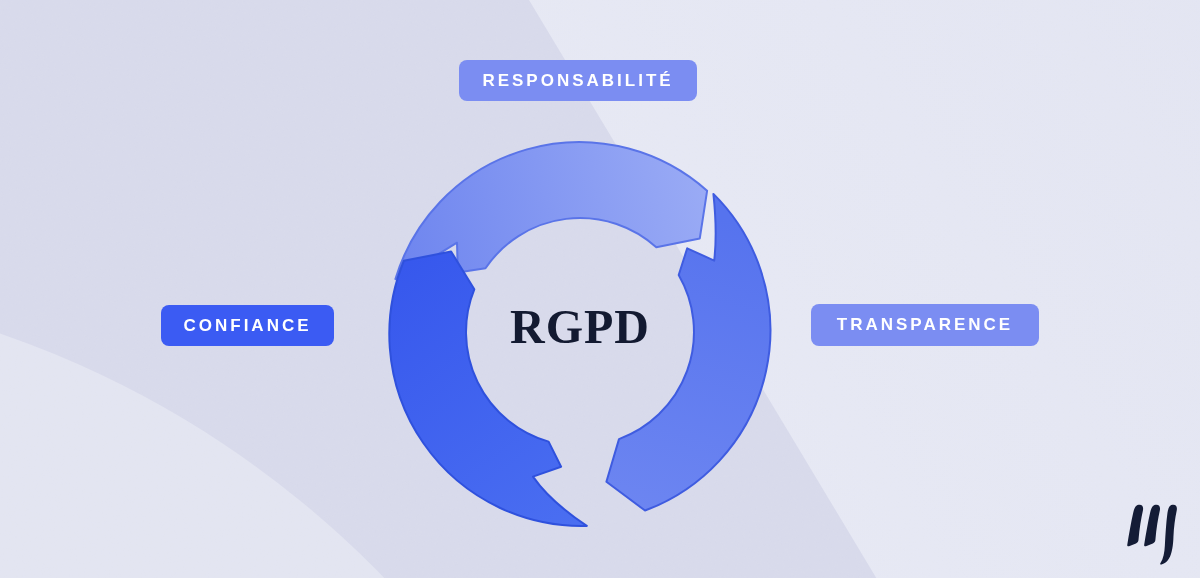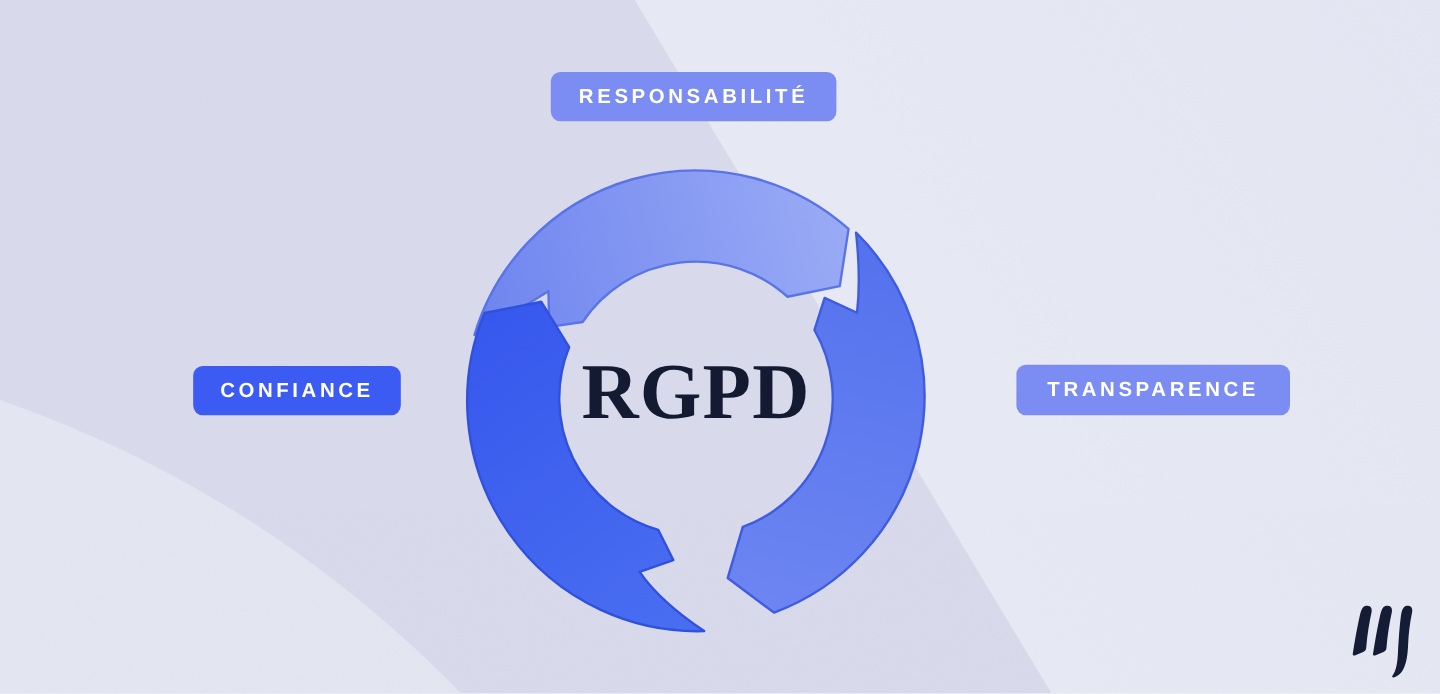--- a/index.html
+++ b/index.html
@@ -32,21 +32,21 @@
   .ring {
     position:absolute; left:360px; top:112px;
     width:440px; height:440px;
   }
   .ring path { stroke-width:2px; stroke-linejoin:round; }
 
   .center-label {
     position:absolute; left:380px; top:297px; width:400px;
     text-align:center;
     font-family:"Liberation Serif", serif;
-    font-weight:700; font-size:66px; line-height:60px;
+    font-weight:700; font-size:48px; line-height:60px;
     letter-spacing:1px;
   }
 
   
   .pill {
     position:absolute; display:flex; align-items:center; justify-content:center;
     border-radius:8px;
     font-weight:700; font-size:17px; letter-spacing:3px;
     white-space:nowrap;
   }
@@ -114,21 +114,21 @@
   <div class="center-label" style="color: rgb(19, 26, 49);">RGPD</div>
 
   <div class="pill pill-top" style="background-color: rgb(123, 141, 242); color: rgb(255, 255, 255);">
     <span>RESPONSABILITÉ</span>
   </div>
 
   <div class="pill pill-left" style="background-color: rgb(59, 91, 243); color: rgb(255, 255, 255);">
     <span>CONFIANCE</span>
   </div>
 
-  <div class="pill pill-right" style="background-color: rgb(123, 141, 242); color: rgb(255, 255, 255); margin-left: 36px;">
+  <div class="pill pill-right" style="background-color: rgb(123, 141, 242); color: rgb(255, 255, 255);">
     <span>TRANSPARENCE</span>
   </div>
 
   <svg class="logo" viewBox="0 0 58 64" xmlns="http://www.w3.org/2000/svg" style="fill: rgb(20, 28, 54);">
     <path d="M14 1 C18.5 -0.4 20.5 2.4 19.6 6.6
              C17.8 14.8 16 25 15 37.2
              C14.9 38.8 14 40 12.4 40.7
              L5.2 43.6 C4 44.1 3.2 43.3 3.4 42.2
              C5.2 31 7.2 19.4 9.6 8.8
              C10.5 4.6 11.8 1.8 14 1 Z"></path>

